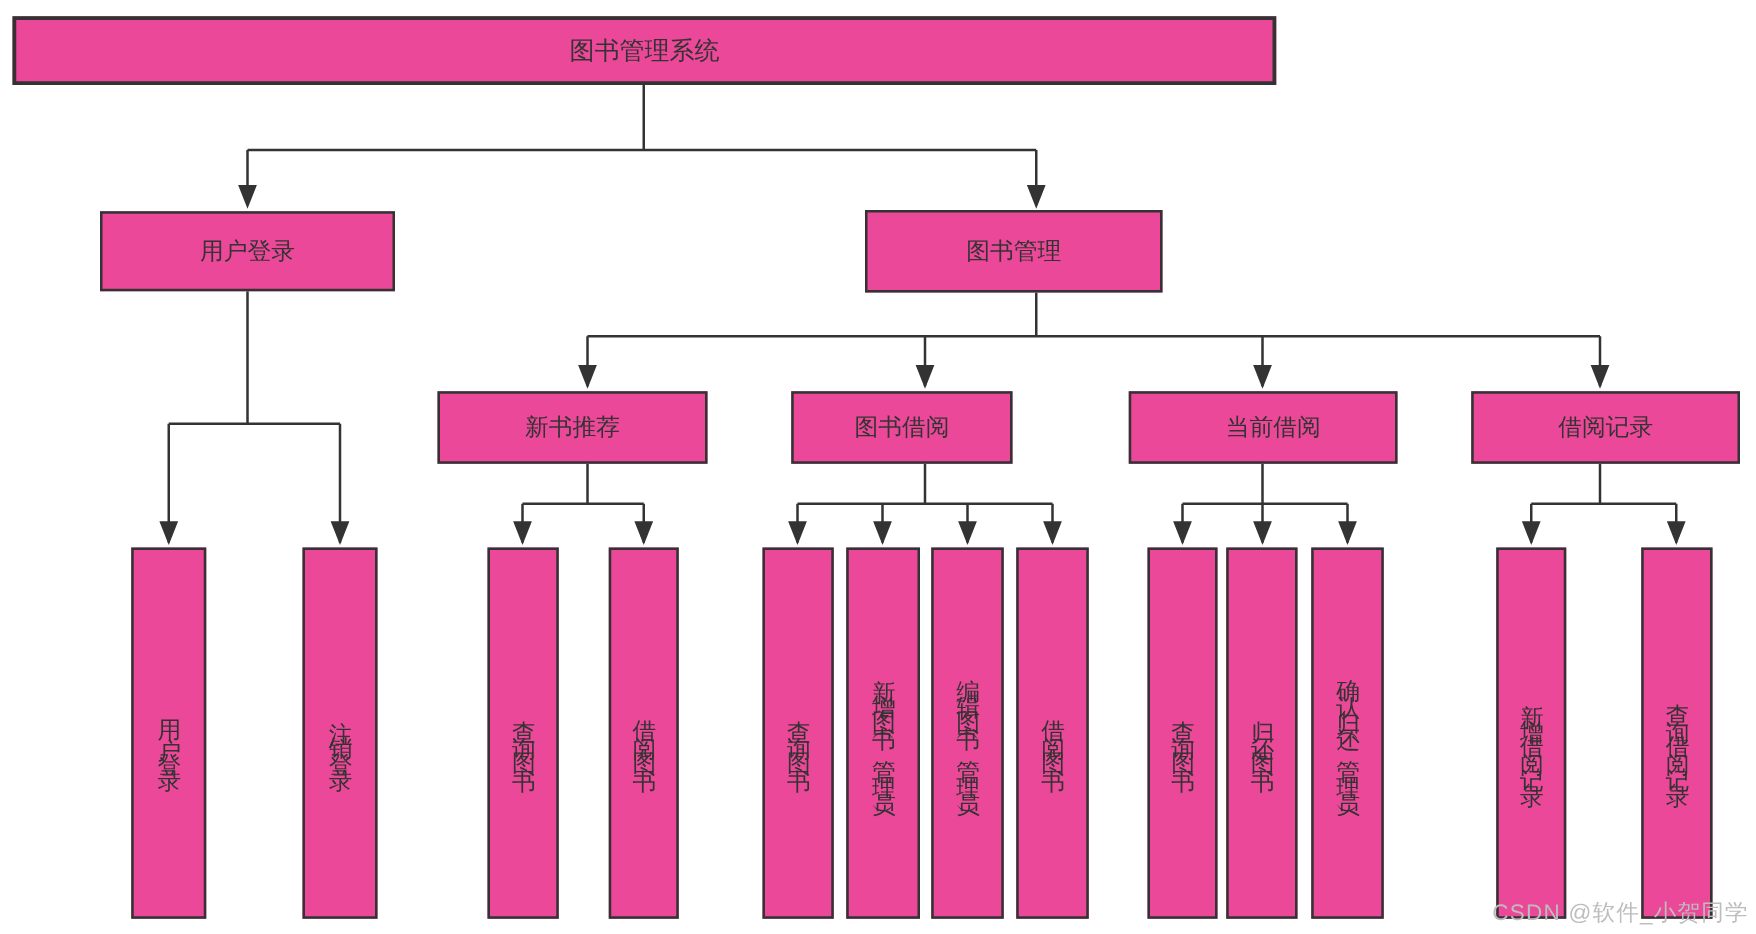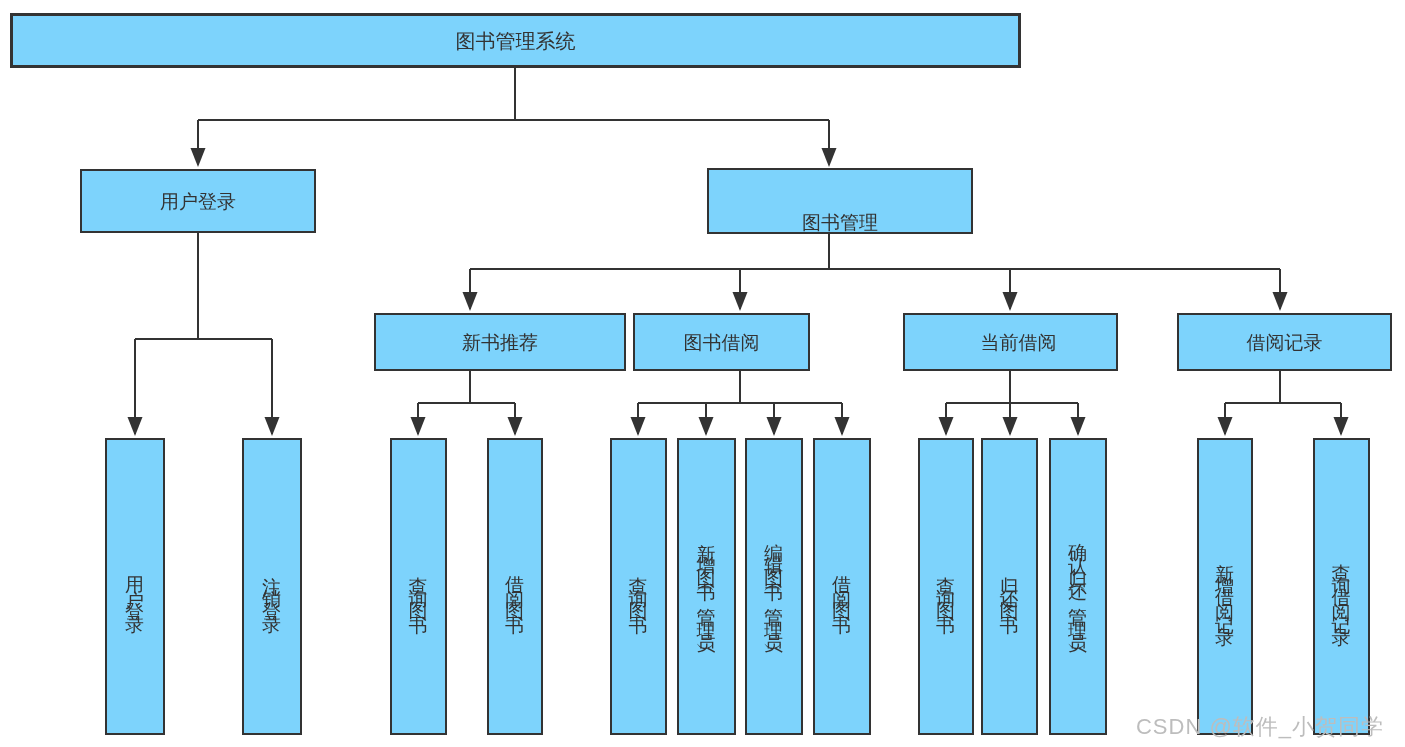--- a/index.html
+++ b/index.html
@@ -21,44 +21,44 @@
     position: absolute;
     left: 0; top: 0;
     width: 1405px;
     height: 747px;
     pointer-events: none;
   }
   .node {
     position: absolute;
     box-sizing: border-box;
     border: 2px solid #333333;
-    background: #7dd3fc;
+    background: #ec4899;
     display: flex;
     align-items: center;
     justify-content: center;
     color: #333333;
     font-size: 19px;
     line-height: 1;
   }
   .node--root {
     border-width: 3px;
     font-size: 20px;
   }
   .node--leaf .vtext {
     writing-mode: vertical-rl;
     text-orientation: mixed;
     letter-spacing: 13px;
     font-size: 19px;
     white-space: nowrap;
   }
   .watermark {
     position: absolute;
-    right: 21px;
+    right: 6px;
     bottom: 5px;
-    font-size: 22px;
+    font-size: 18px;
     color: #bdbdbd;
     letter-spacing: 1px;
     white-space: nowrap;
   }
 </style>
 </head>
 <body>
 
 <div class="stage">
 
@@ -97,25 +97,25 @@
     </g>
   </svg>
 
   <div class="node node--root" style="left:10px; top:13px; width:1011px; height:55px;">
     <span>图书管理系统</span>
   </div>
 
   <div class="node" style="left:80px; top:169px; width:236px; height:64px;">
     <span>用户登录</span>
   </div>
-  <div class="node" style="left:707px; top:168px; width:266px; height:66px;align-items:flex-end;">
+  <div class="node" style="left:692px; top:168px; width:238px; height:66px;">
     <span>图书管理</span>
   </div>
 
-  <div class="node" style="left:374px; top:313px; width:252px; height:58px;font-family:Liberation Serif, serif;">
+  <div class="node" style="left:350px; top:313px; width:216px; height:58px;font-family:Liberation Serif, serif;">
     <span>新书推荐</span>
   </div>
   <div class="node" style="left:633px; top:313px; width:177px; height:58px;">
     <span>图书借阅</span>
   </div>
   <div class="node" style="left:903px; top:313px; width:215px; height:58px;padding-left:16px;">
     <span>当前借阅</span>
   </div>
   <div class="node" style="left:1177px; top:313px; width:215px; height:58px;">
     <span>借阅记录</span>

